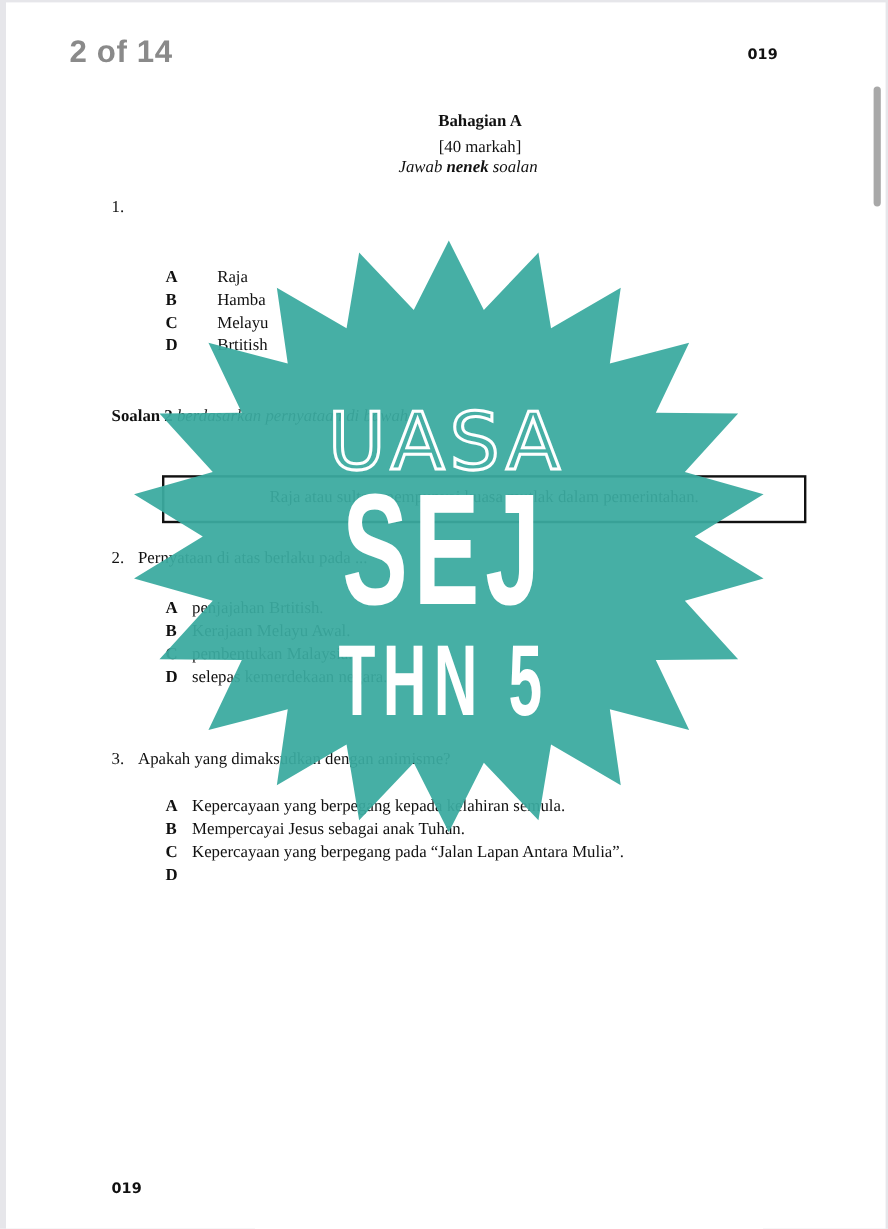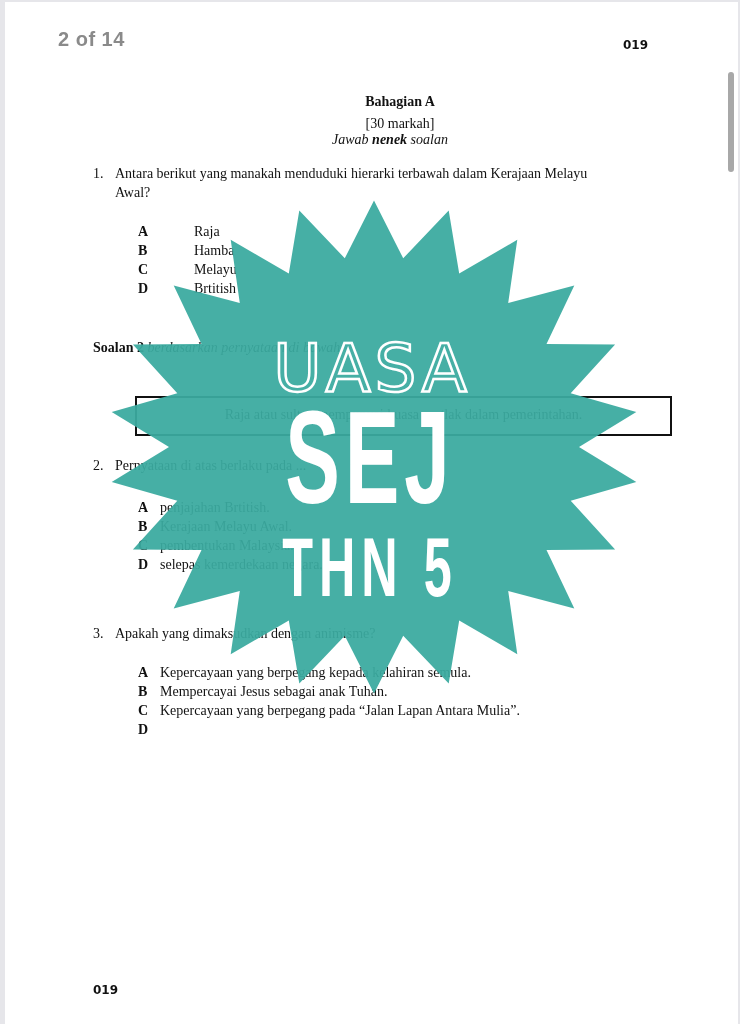--- a/index.html
+++ b/index.html
@@ -4,21 +4,21 @@
 <style>
   * { box-sizing: border-box; margin: 0; padding: 0; }
   html, body { width: 740px; height: 1024px; overflow: hidden; }
   body { background: #e6e6ea; position: relative; font-family: "Liberation Serif", serif; color: #111; }
   .page {
     position: absolute; left: 5px; top: 2px; width: 733px; height: 1022px;
     background: #ffffff;
   }
   .page-counter {
     position: absolute; left: 58px; top: 28px;
-    font-family: "Liberation Sans", sans-serif; font-size: 20px; font-weight: bold;
+    font-family: "Liberation Sans", sans-serif; font-size: 26px; font-weight: bold;
     color: #8a8a8a; letter-spacing: 0.5px;
   }
   .doc-code-top {
     position: absolute; left: 623px; top: 38px;
     font-family: "DejaVu Sans", sans-serif; font-size: 12px; font-weight: bold; color: #111;
   }
   .doc-code-bottom {
     position: absolute; left: 93px; top: 983px;
     font-family: "DejaVu Sans", sans-serif; font-size: 12px; font-weight: bold; color: #111;
   }
@@ -35,21 +35,21 @@
   .h-instr { top: 132px; left: 20px; font-style: italic; }
 
   .q { position: absolute; font-size: 14px; line-height: 19px; }
   .q .num { position: absolute; left: 0; top: 0; }
   .q .text { position: absolute; left: 22px; top: 0; }
 
   .opts { position: absolute; font-size: 14px; }
   .opt { height: 19px; line-height: 19px; white-space: nowrap; position: relative; }
   .opt .letter { position: absolute; left: 0; font-weight: bold; }
   .opt .label { position: absolute; }
-  .opts.wide .label { left: 56px; }
+  .opts.wide .label { left: 43px; }
   .opts.narrow .label { left: 22px; }
 
   .stim-intro { position: absolute; left: 93px; top: 340px; font-size: 14px; }
   .stim-intro b { font-weight: bold; }
   .stim-intro i { font-style: italic; }
   .stim-box {
     position: absolute; left: 135px; top: 396px; width: 537px; height: 40px;
     border: 2px solid #111; font-size: 14px; text-align: center; line-height: 34px;
   }
 
@@ -71,29 +71,25 @@
 </style>
 </head>
 <body>
 
 <div class="page"></div>
 
 <div class="page-counter">2 of 14</div>
 <div class="doc-code-top">019</div>
 
 <div class="section-head h-title">Bahagian A</div>
-<div class="section-head h-marks"><span>[30 markah]</span></div>
+<div class="section-head h-marks"><span>[40 markah]</span></div>
 <div class="section-head h-instr"><span>Jawab </span><b>nenek</b><span> soalan</span></div>
 
 <div class="q" style="left:93px; top:164px; width:560px; height:40px;">
   <span class="num">1.</span>
-  <span class="text">
-    <span>Antara berikut yang manakah menduduki hierarki terbawah dalam Kerajaan Melayu</span><br>
-    <span>Awal?</span>
-  </span>
 </div>
 <div class="opts wide" style="left:138px; top:222px; width:300px;">
   <div class="opt">
       <span class="letter">A</span>
       <span class="label">Raja</span>
     </div>
   <div class="opt">
       <span class="letter">B</span>
       <span class="label">Hamba</span>
     </div>

